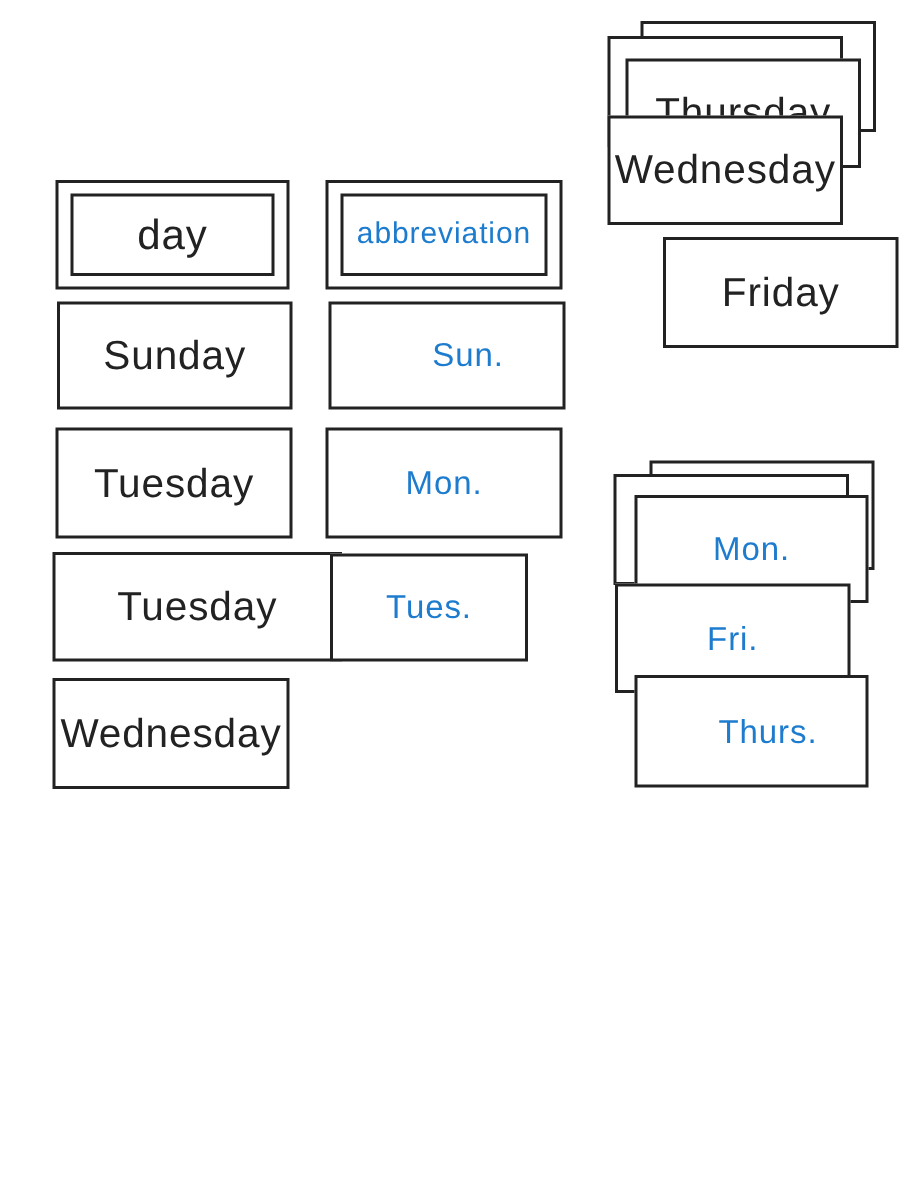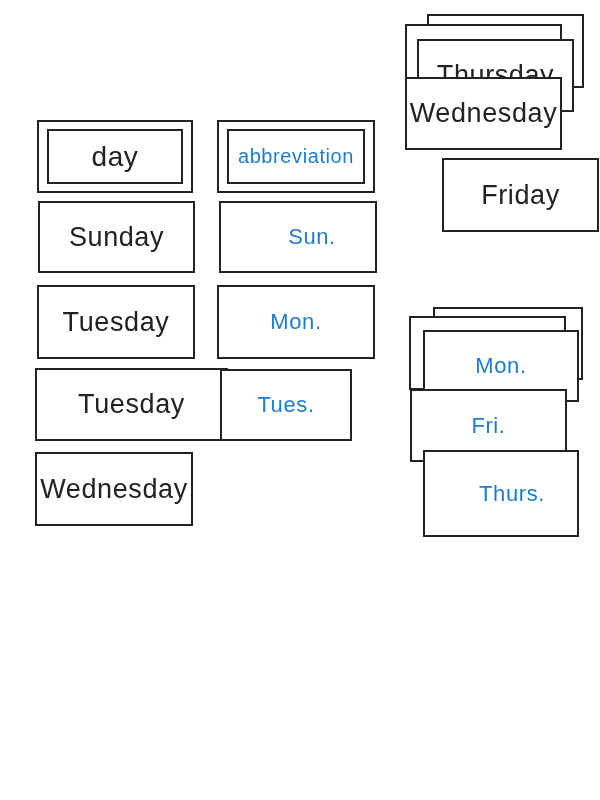--- a/index.html
+++ b/index.html
@@ -80,15 +80,15 @@
   <div class="card day-text" style="left:416px; top:158px; width:157px; height:74px;margin-left:26px;">Friday</div>
 
   <div class="card" style="left:433px; top:307px; width:150px; height:73px;"></div>
 
   <div class="card" style="left:409px; top:316px; width:157px; height:74px;"></div>
 
   <div class="card abbr-text" style="left:423px; top:330px; width:156px; height:72px;">Mon.</div>
 
   <div class="card abbr-text" style="left:410px; top:389px; width:157px; height:73px;">Fri.</div>
 
-  <div class="card abbr-text" style="left:423px; top:450px; width:156px; height:87px;padding-left:22px;">Thurs.</div>
+  <div class="card abbr-text" style="left:423px; top:450px; width:156px; height:75px;padding-left:22px;">Thurs.</div>
 
 </div>
 
 </body></html>

